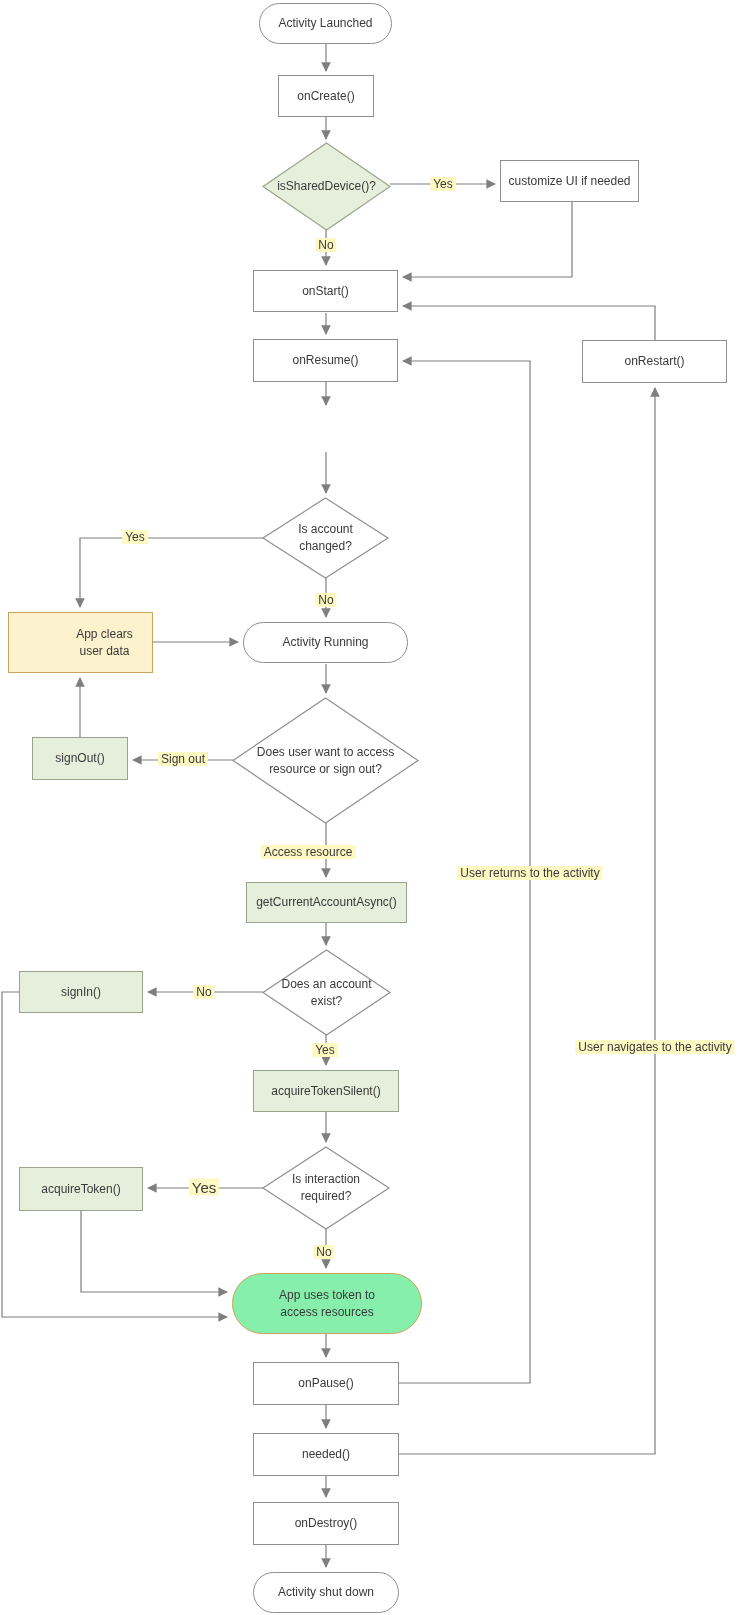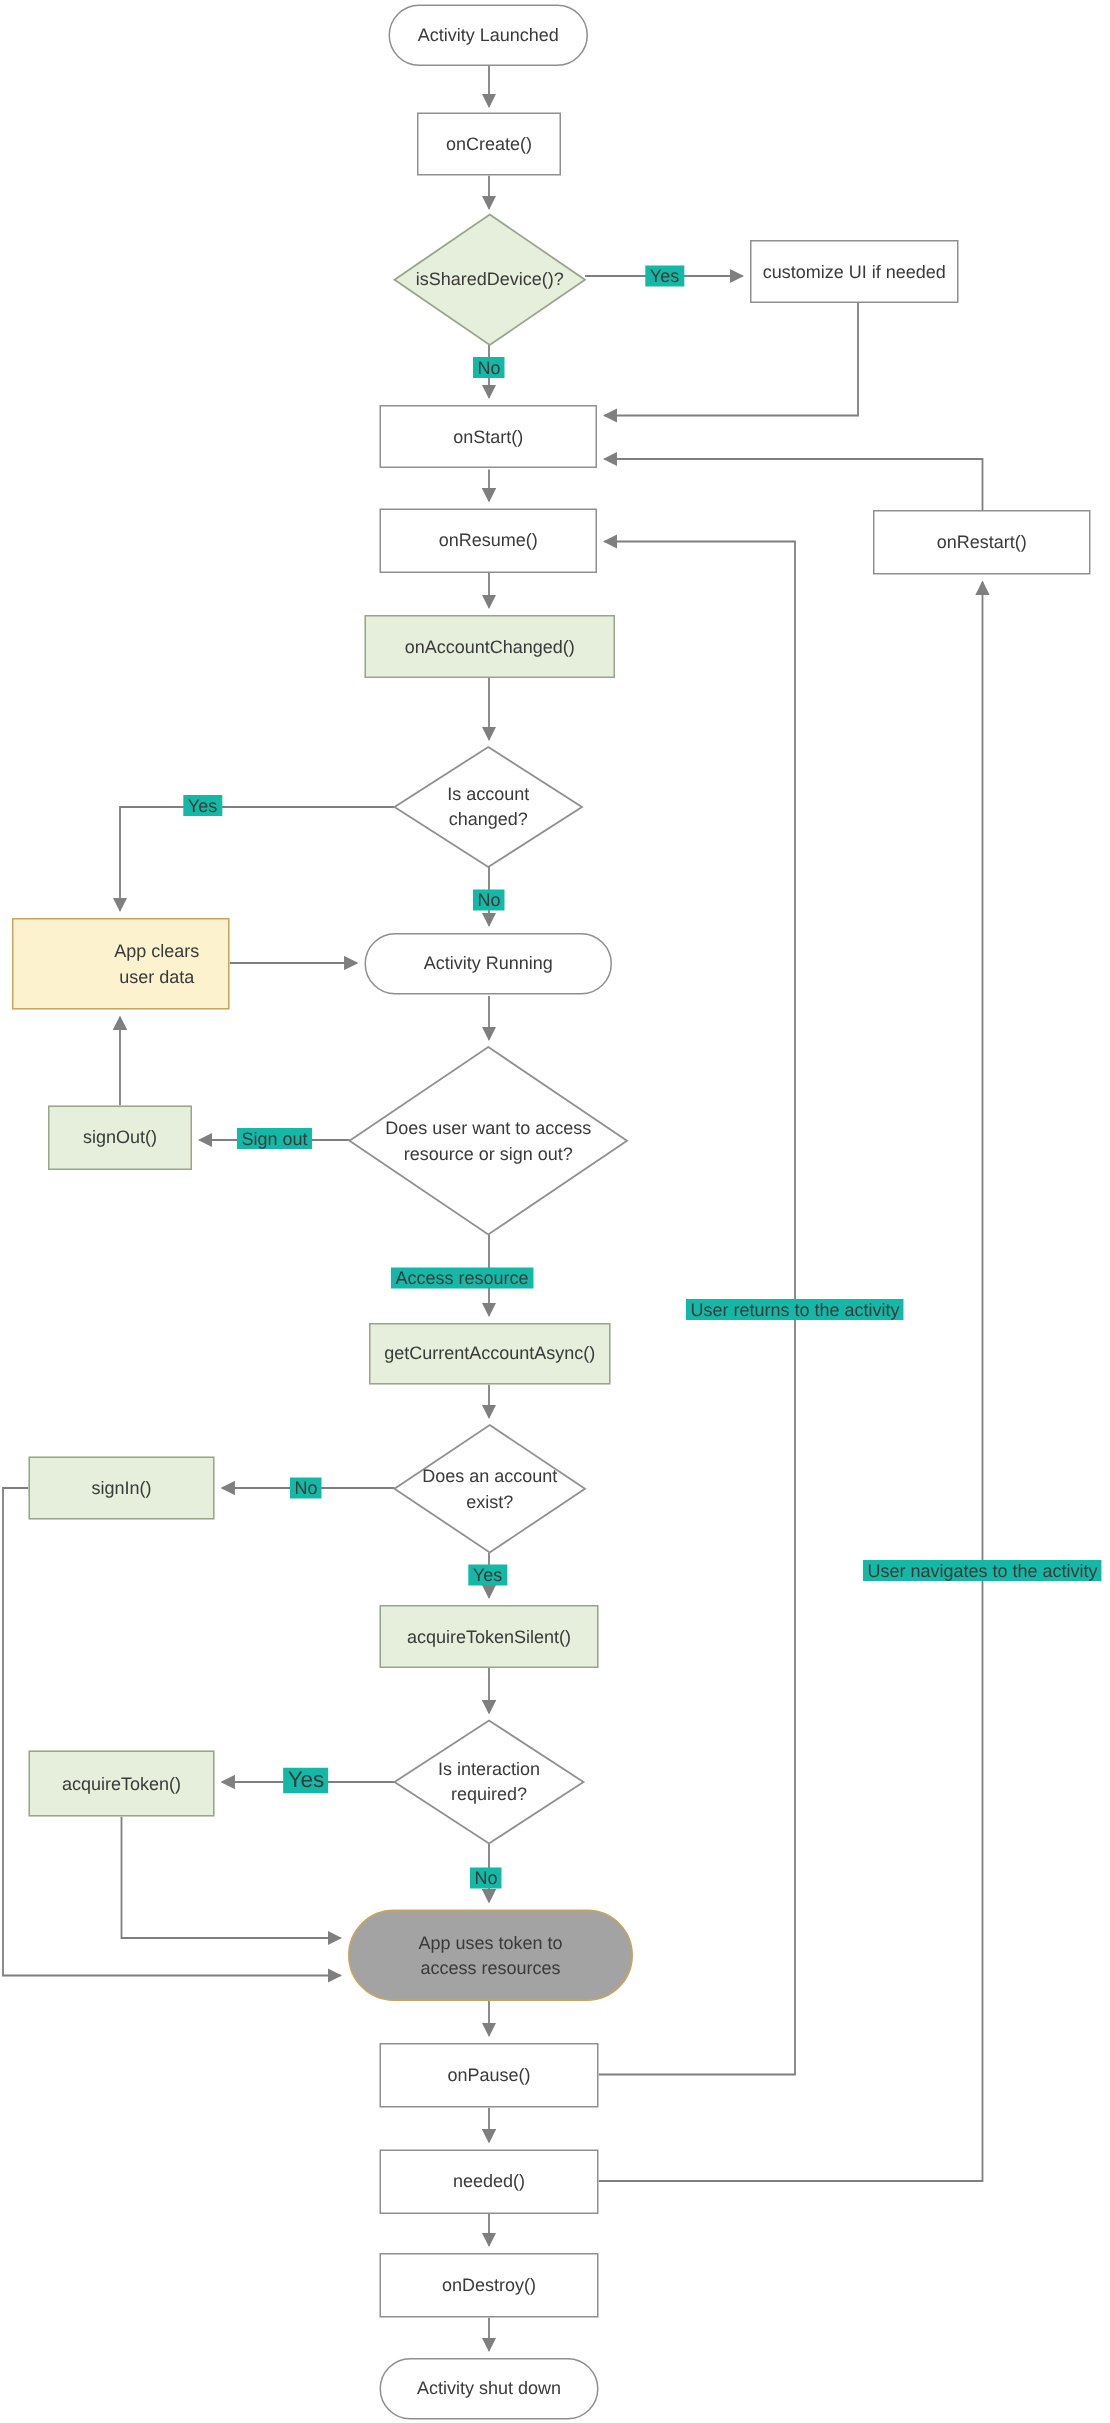--- a/index.html
+++ b/index.html
@@ -10,25 +10,25 @@
   #connector-layer{position:absolute;left:0;top:0;}
   .node{
     position:absolute;display:flex;align-items:center;justify-content:center;
     text-align:center;font-size:12px;line-height:1.4;white-space:pre-line;
     box-sizing:border-box;
   }
   .box{background:#ffffff;border:1px solid #8f8f8f;}
   .green{background:#e5efdb;border:1px solid #9aa48a;}
   .yellow{background:#fcf2cd;border:1px solid #c9a45c;padding-left:48px;}
   .stadium{background:#ffffff;border:1px solid #8f8f8f;border-radius:999px;}
-  .ystadium{background:#a3a3a3;border:1px solid #c9a45c;border-radius:999px;}
+  .ystadium{background:#86efac;border:1px solid #c9a45c;border-radius:999px;}
   .dtext{background:transparent;border:none;}
   .elabel{
     position:absolute;transform:translate(-50%,-50%);
-    background:#14b8a6;padding:0 3px;font-size:12px;white-space:nowrap;
+    background:#fef9c3;padding:0 3px;font-size:12px;white-space:nowrap;
   }
   .elabel.big{font-size:15px;}
 </style>
 </head>
 <body>
 
 <div id="canvas">
 
   <svg id="connector-layer" width="740" height="1615" viewBox="0 0 740 1615">
     <defs>
@@ -84,21 +84,20 @@
   <div class="node dtext" style="left:263px;top:143px;width:127px;height:87px">isSharedDevice()?</div>
 
   <div class="node box" style="left:500px;top:160px;width:139px;height:42px">customize UI if needed</div>
 
   <div class="node box" style="left:253px;top:270px;width:145px;height:42px">onStart()</div>
 
   <div class="node box" style="left:253px;top:339px;width:145px;height:43px">onResume()</div>
 
   <div class="node box" style="left:582px;top:340px;width:145px;height:43px">onRestart()</div>
 
-  <div class="node green" style="left:243px;top:410px;width:167px;height:42px">onAccountChanged()</div>
 
   <div class="node dtext" style="left:263px;top:498px;width:125px;height:80px">Is account
 changed?</div>
 
   <div class="node yellow" style="left:8px;top:612px;width:145px;height:61px">App clears
 user data</div>
 
   <div class="node stadium" style="left:243px;top:622px;width:165px;height:41px">Activity Running</div>
 
   <div class="node green" style="left:32px;top:737px;width:96px;height:43px">signOut()</div>

